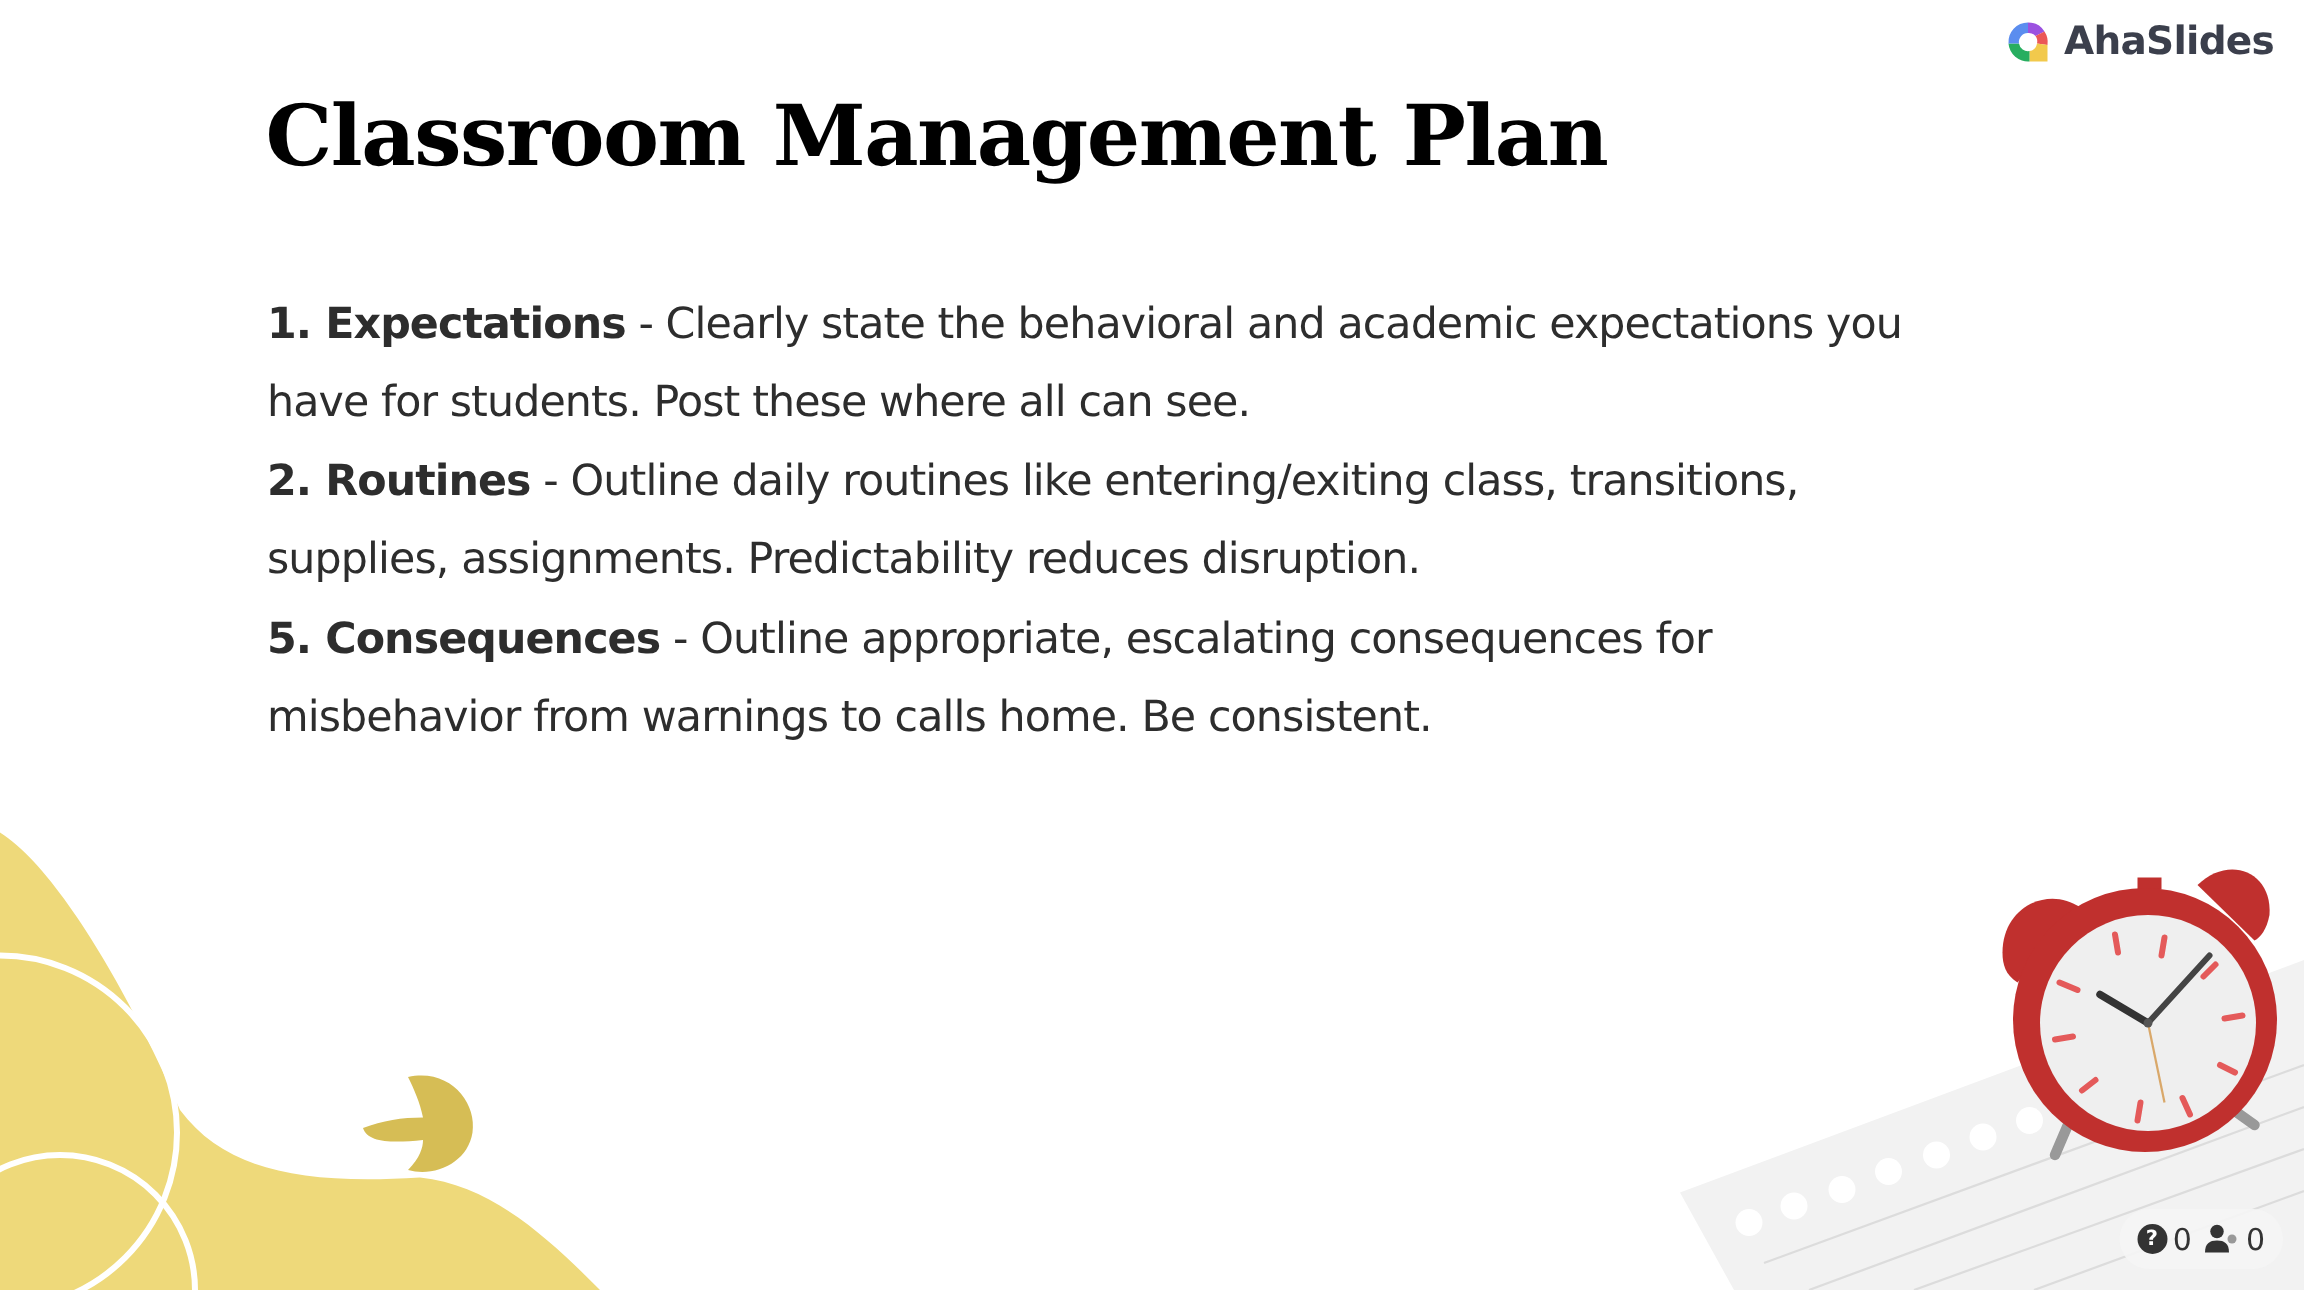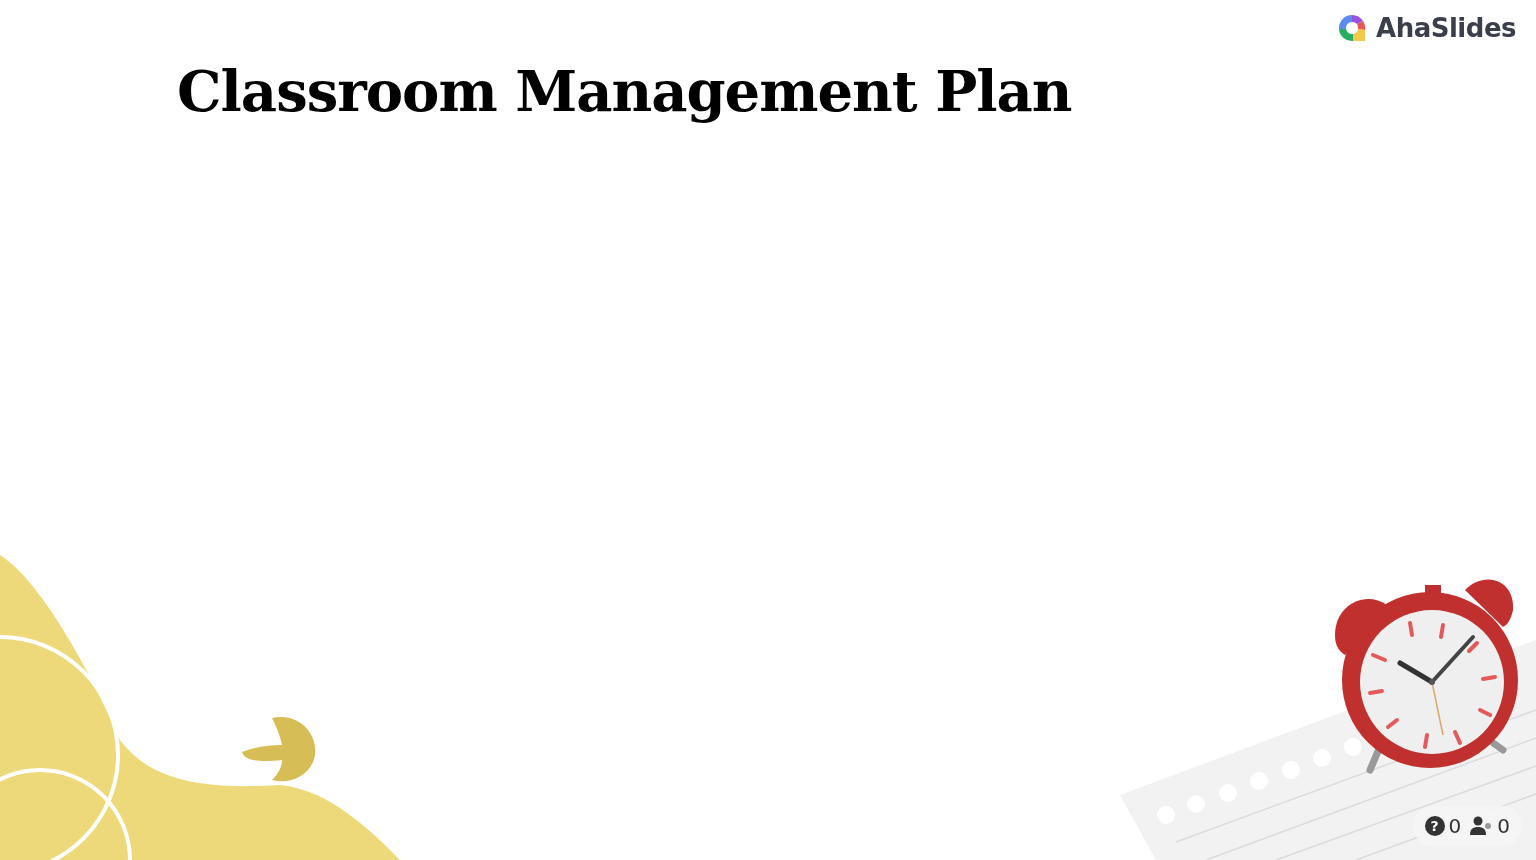--- a/index.html
+++ b/index.html
@@ -80,20 +80,23 @@
     <path d="M29 18 L29 29 L17 29 L17 22 A6 6 0 0 0 22 17 Z" fill="#f2c94c"></path>
     <path d="M17 29 A13 13 0 0 1 3 17 L10 17 A6 6 0 0 0 17 22 Z" fill="#27ae60"></path>
     <path d="M3 17 A13 13 0 0 1 16 3 L16 10 A6 6 0 0 0 10 17 Z" fill="#5b8def"></path>
   </svg>
   <span class="logo-text">AhaSlides</span>
 </div>
 
 <h1 class="title">Classroom Management Plan</h1>
 
 <div class="content">
+  <div class="item"><b>1. Expectations</b><span> - Clearly state the behavioral and academic expectations you have for students. Post these where all can see.</span></div>
+  <div class="item"><b>2. Routines</b><span> - Outline daily routines like entering/exiting class, transitions, supplies, assignments. Predictability reduces disruption.</span></div>
+  <div class="item"><b>5. Consequences</b><span> - Outline appropriate, escalating consequences for misbehavior from warnings to calls home. Be consistent.</span></div>
 </div>
 
 <svg class="clock" viewBox="0 0 200 215">
   <line x1="60" y1="170" x2="45" y2="205" stroke="#999" stroke-width="7" stroke-linecap="round"></line>
   <line x1="150" y1="165" x2="178" y2="185" stroke="#999" stroke-width="7" stroke-linecap="round"></line>
   <path d="M10 70 C10 40 40 25 62 40 L20 90 C12 85 10 78 10 70 Z" fill="#c0302e"></path>
   <path d="M140 25 C160 5 190 15 188 45 C186 55 182 60 178 62 L140 25 Z" fill="#c0302e"></path>
   <rect x="100" y="20" width="16" height="8" fill="#c0302e"></rect>
   <circle cx="105" cy="115" r="88" fill="#c0302e"></circle>
   <circle cx="107" cy="117" r="72" fill="#efefef"></circle>

